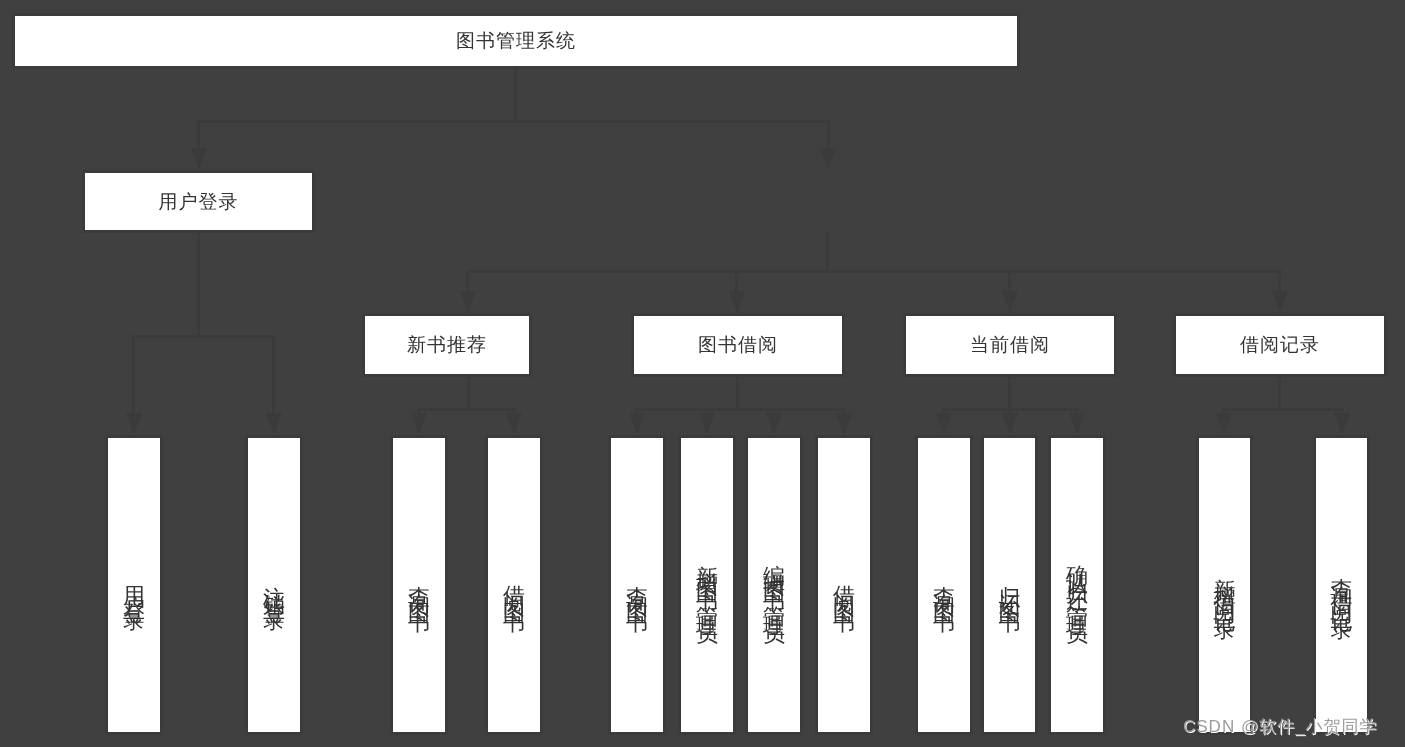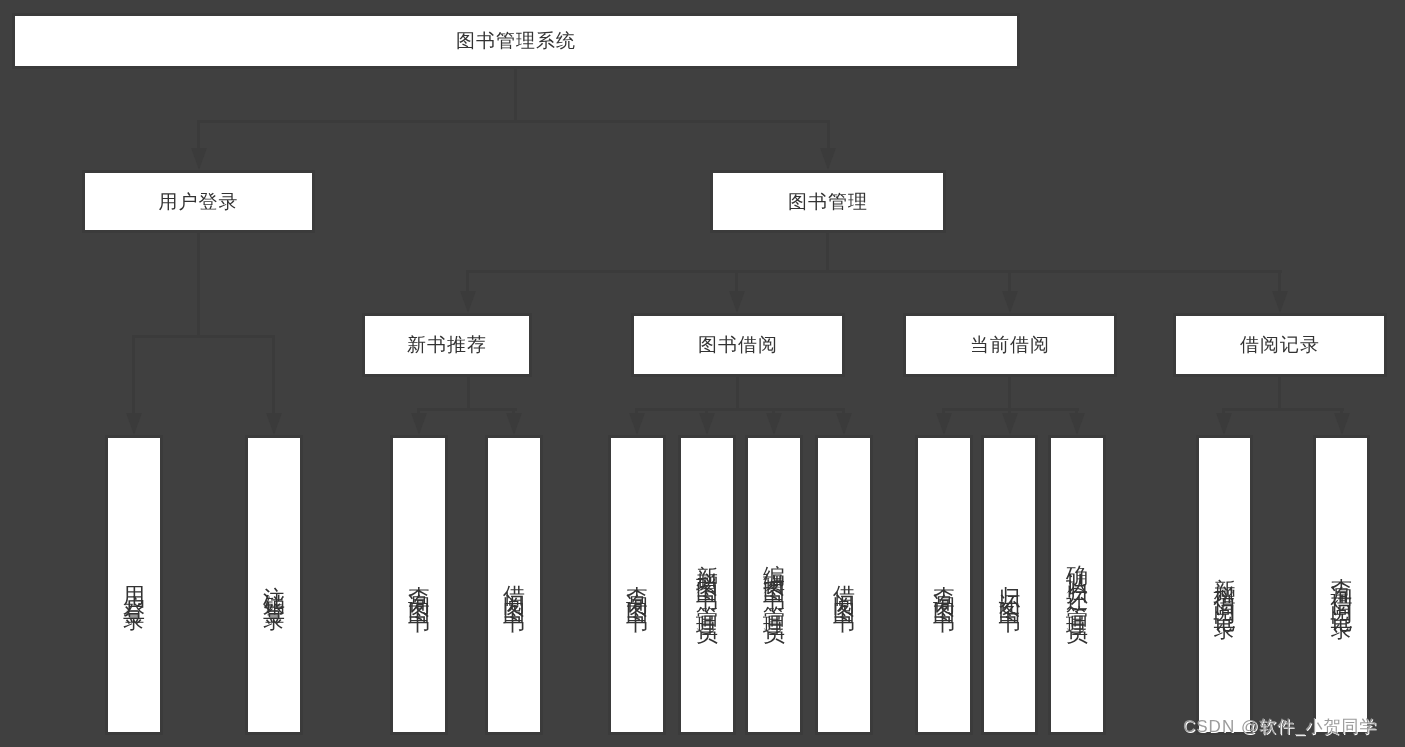--- a/index.html
+++ b/index.html
@@ -49,21 +49,20 @@
   <div class="node" style="left:12px;top:13px;width:1008px;height:56px;">图书管理系统</div>
 
   <div class="vl" style="left:514px;top:69px;height:51px;"></div>
   <div class="hl" style="left:197px;top:120px;width:633px;"></div>
   <div class="vl" style="left:197px;top:120px;height:30px;"></div>
   <div class="vl" style="left:827px;top:120px;height:30px;"></div>
   <div class="arr" style="left:191px;top:148px;"></div>
   <div class="arr" style="left:820px;top:148px;"></div>
 
   <div class="node" style="left:82px;top:170px;width:233px;height:63px;">用户登录</div>
-  <div class="node" style="left:710px;top:170px;width:236px;height:63px;">图书管理</div>
 
   <div class="vl" style="left:197px;top:232px;height:103px;"></div>
   <div class="hl" style="left:132px;top:335px;width:143px;"></div>
   <div class="vl" style="left:132px;top:335px;height:80px;"></div>
   <div class="vl" style="left:272px;top:335px;height:80px;"></div>
   <div class="arr" style="left:126px;top:413px;"></div>
   <div class="arr" style="left:266px;top:413px;"></div>
 
   <div class="vl" style="left:826px;top:232px;height:38px;"></div>
   <div class="hl" style="left:466px;top:270px;width:816px;"></div>

